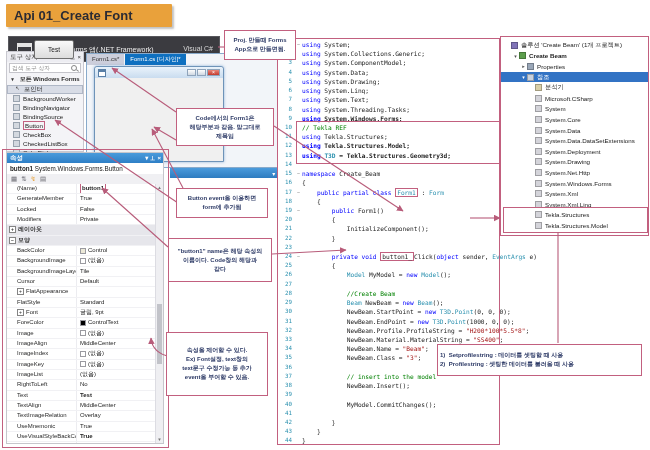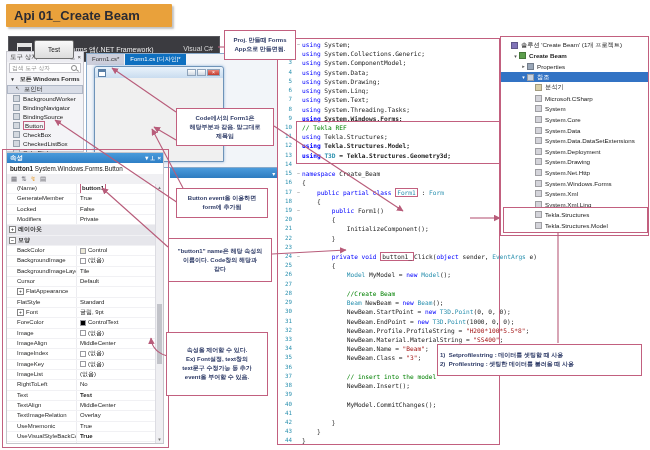--- a/index.html
+++ b/index.html
@@ -115,21 +115,21 @@
   #c2{left:176px;top:108px;width:98px;height:38px;}
   #c3{left:176px;top:188px;width:92px;height:30px;}
   #c4{left:168px;top:238px;width:104px;height:44px;}
   #c5{left:166px;top:332px;width:102px;height:64px;}
   #c6{left:437px;top:344px;width:205px;height:32px;text-align:left;flex-direction:column;align-items:flex-start;justify-content:center;white-space:pre;}
   #arrows{left:0;top:0;width:650px;height:450px;z-index:9;pointer-events:none;}
 </style>
 </head>
 <body>
 
-<div id="banner" class="abs">Api 01_Create Beam</div>
+<div id="banner" class="abs">Api 01_Create Font</div>
 
 <div id="projbar" class="abs">
   <span class="winform-ico"></span>
   <span class="lbl">Windows Forms 앱(.NET Framework)</span>
   <span class="lang">Visual C#</span>
 </div>
 
 <div id="toolbox" class="abs">
   <div class="twtitle">
     <span>도구 상자</span>

